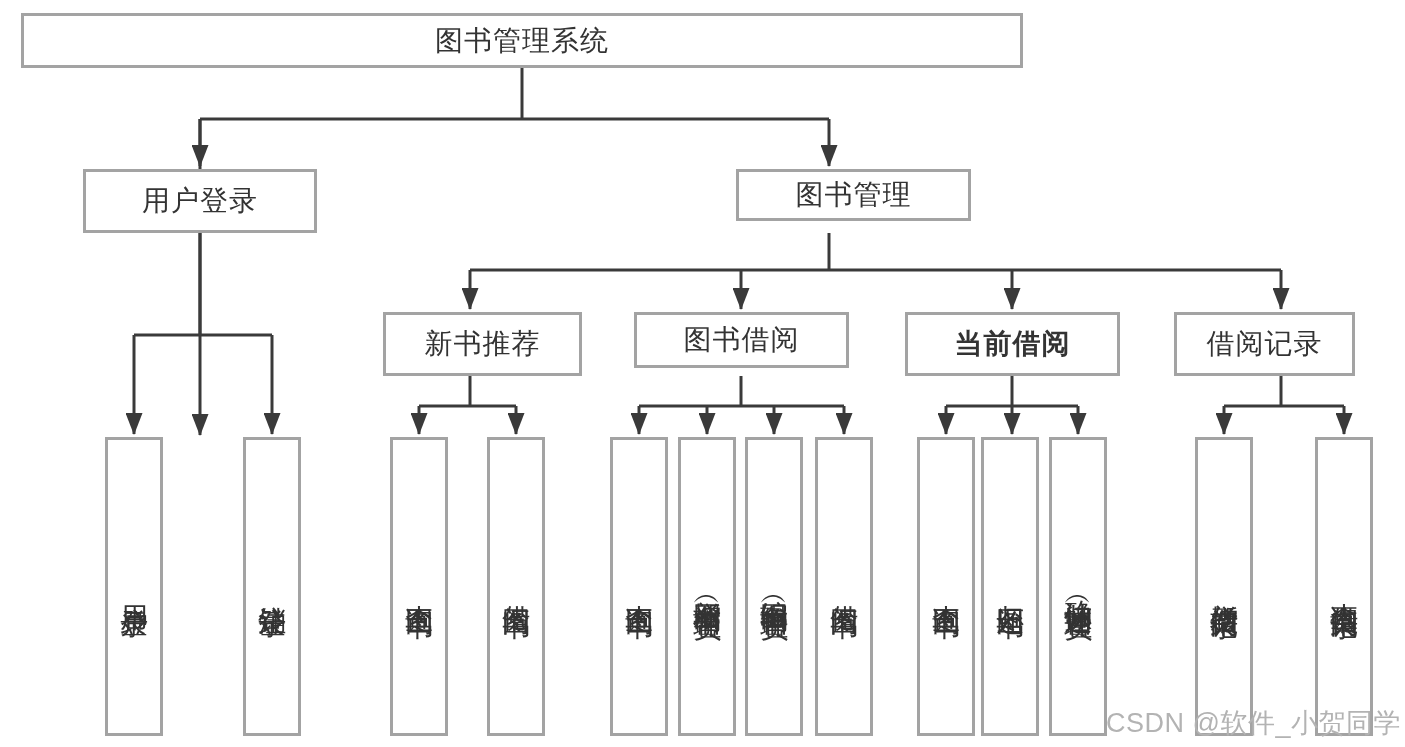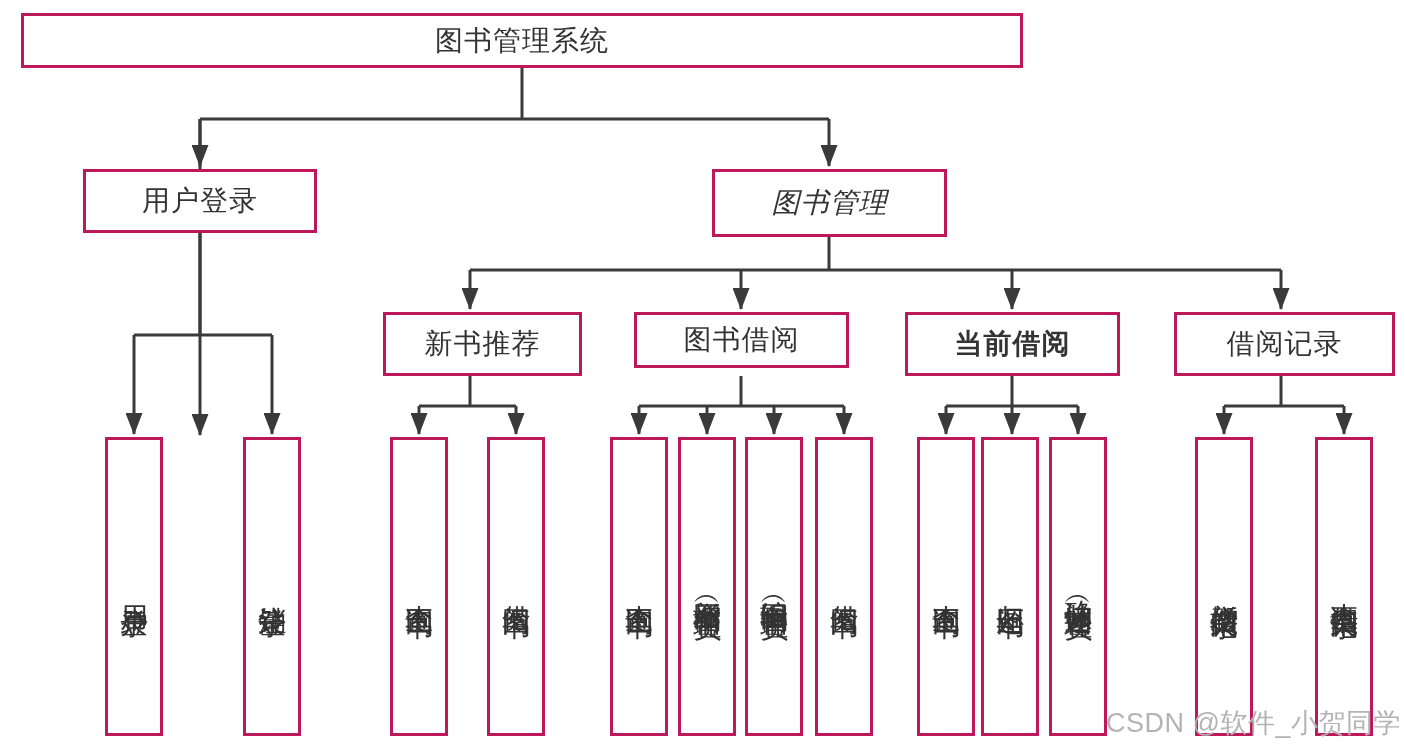--- a/index.html
+++ b/index.html
@@ -9,21 +9,21 @@
     height: 747px;
     background: #ffffff;
     font-family: "Liberation Sans", "DejaVu Sans", sans-serif;
     overflow: hidden;
   }
   svg.connectors { position: absolute; left: 0; top: 0; z-index: 1; }
   .box {
     position: absolute;
     box-sizing: border-box;
     background: #ffffff;
-    border: 3px solid #be185d;
+    border: 3px solid #a3a3a3;
     display: flex;
     align-items: center;
     justify-content: center;
     color: #333333;
     z-index: 2;
   }
   .h-box { font-size: 28px; letter-spacing: 1px; white-space: nowrap; }
   .v-box { font-size: 28px; }
   .v-box .vtext {
     writing-mode: vertical-rl;
@@ -100,34 +100,34 @@
     </g>
   </svg>
 
   <div class="box h-box" style="left:21px; top:13px; width:1002px; height:55px;">
     <span>图书管理系统</span>
   </div>
 
   <div class="box h-box" style="left:83px; top:169px; width:234px; height:64px;">
     <span>用户登录</span>
   </div>
-  <div class="box h-box" style="left:712px; top:169px; width:235px; height:68px;font-style:italic;">
+  <div class="box h-box" style="left:736px; top:169px; width:235px; height:52px;">
     <span>图书管理</span>
   </div>
 
   <div class="box h-box" style="left:383px; top:312px; width:199px; height:64px;">
     <span>新书推荐</span>
   </div>
   <div class="box h-box" style="left:634px; top:312px; width:215px; height:56px;">
     <span>图书借阅</span>
   </div>
   <div class="box h-box" style="left:905px; top:312px; width:215px; height:64px;font-weight:bold;">
     <span>当前借阅</span>
   </div>
-  <div class="box h-box" style="left:1174px; top:312px; width:221px; height:64px;">
+  <div class="box h-box" style="left:1174px; top:312px; width:181px; height:64px;">
     <span>借阅记录</span>
   </div>
 
   <div class="box v-box leaf" style="left:105px;">
     <span class="vtext">用户登录</span>
   </div>
   <div class="box v-box leaf" style="left:243px;">
     <span class="vtext">注销登录</span>
   </div>
 

